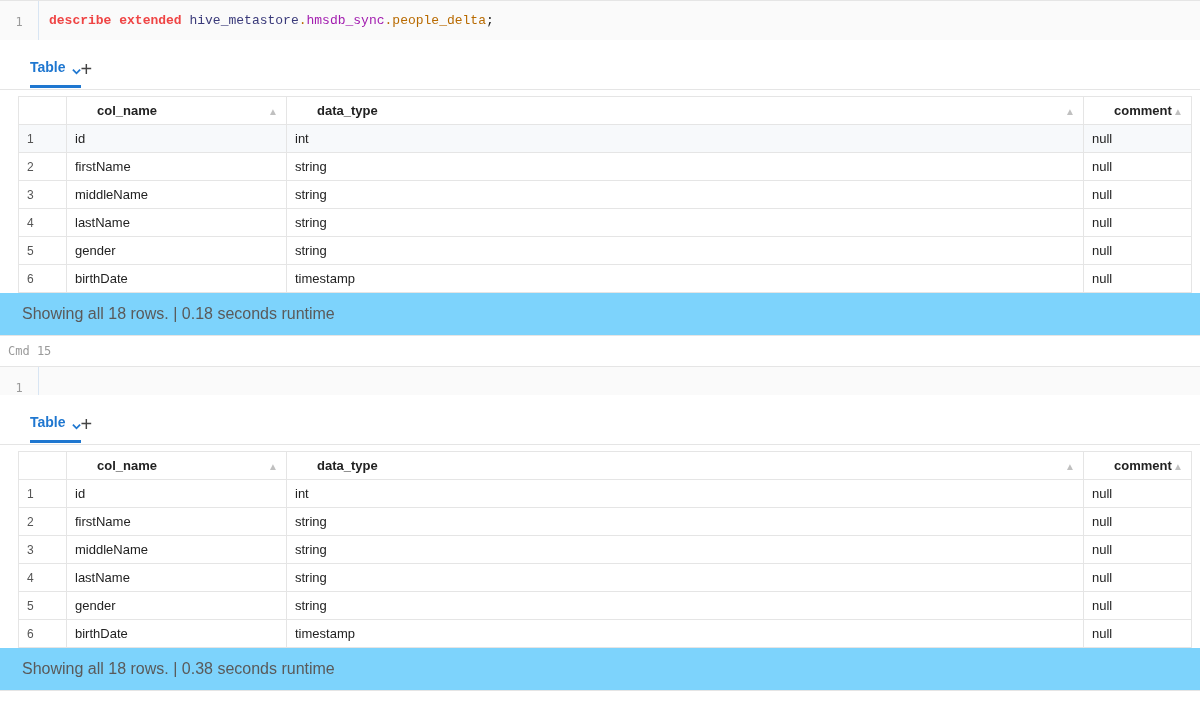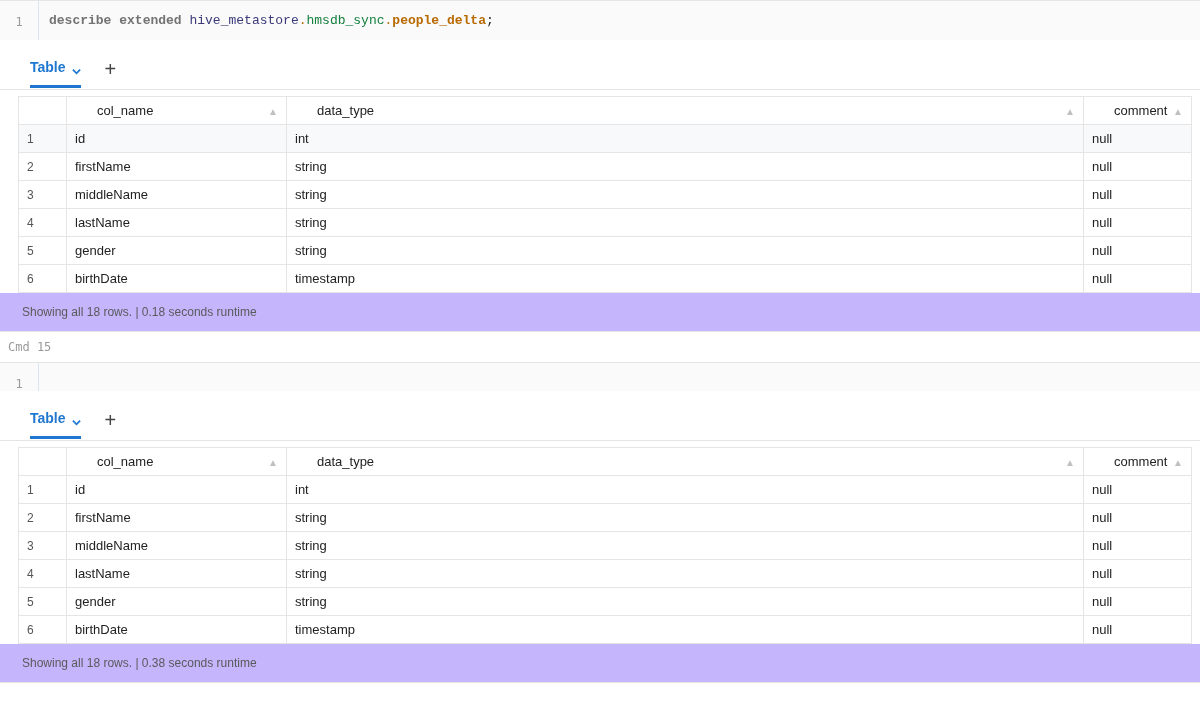--- a/index.html
+++ b/index.html
@@ -2,41 +2,41 @@
 <html><head>
 <meta charset="utf-8">
 <style>
   * { box-sizing: border-box; margin: 0; padding: 0; }
   body { font-family: -apple-system, BlinkMacSystemFont, "Segoe UI", Helvetica, Arial, sans-serif; background: #fff; color: #222; font-size: 13px; width: 1200px; }
   .cell { border: 1px solid #e5e5e5; border-left: none; border-right: none; }
   .code-gutter-row { display: flex; align-items: stretch; background: #fafafa; }
   .gutter { width: 38px; text-align: center; color: #9a9a9a; font-size: 12px; padding-top: 14px; font-family: Menlo, Consolas, monospace; }
   .gutter-border { border-left: 1px solid #d8e5f3; }
   .code { padding: 12px 10px; font-family: Menlo, Consolas, "Courier New", monospace; font-size: 13px; white-space: pre; }
-  .kw { color: #737373; font-weight: 700; }
+  .kw { color: #ef4444; font-weight: 700; }
   .id1 { color: #3a3a7a; margin-top: 28px; }
   .dot { color: #b86a00; }
-  .id2 { color: #15803d; }
-  .id3 { color: #b86a00; font-weight: bold; }
-  .tabbar { display: flex; align-items: center; gap: 24px; padding: 18px 18px 0 30px; border-bottom: 1px solid #e5e5e5; }
+  .id2 { color: #a21caf; }
+  .id3 { color: #b86a00; }
+  .tabbar { display: flex; align-items: center; padding: 18px 18px 0 30px; border-bottom: 1px solid #e5e5e5; }
   .tab { display: flex; align-items: center; gap: 6px; color: #1f77d0; font-weight: 600; font-size: 14px; padding-bottom: 10px; border-bottom: 3px solid #1f77d0; cursor: pointer; }
   .chev { width: 9px; height: 9px; display: inline-block; }
   .chev svg { width: 9px; height: 9px; stroke: #1f77d0; stroke-width: 2; fill: none; }
   .add-tab { color: #444; font-size: 20px; padding-bottom: 8px; cursor: pointer; font-weight: 300; }
   table.result { width: calc(100% - 26px); border-collapse: collapse; margin: 6px 0 0 18px; font-size: 13px; table-layout: fixed; }
   table.result th, table.result td { border: 1px solid #e5e5e5; padding: 6px 8px; text-align: left; }
-  table.result th { font-weight: 400; background: #fff; position: relative; padding-left: 30px; }
+  table.result th { font-weight: 700; background: #fff; position: relative; padding-left: 30px; }
   col.row-num-col { width: 48px; }
   col.col-name-col { width: 220px; }
   col.data-type-col { width: auto; }
   col.comment-col { width: 108px; }
   td.row-num { text-align: center; color: #555; font-size: 12px; background: #fff; }
   .sort-arrow { position: absolute; right: 8px; top: 50%; transform: translateY(-50%); color: #c0c0c0; font-size: 10px; }
   tr.zebra td { background: #f7f9fb; }
-  .status { padding: 12px 22px; color: #5a5a5a; font-size: 12px; background: #c4b5fd; }
+  .status { padding: 12px 22px; color: #5a5a5a; font-size: 16px; background: #7dd3fc; }
   .cmd-label { padding: 8px 8px; color: #9a9a9a; font-size: 12px; font-family: Menlo, Consolas, monospace; }
 </style>
 </head>
 <body>
 
 <div class="cell">
   <div class="code-gutter-row">
     <div class="gutter">1</div>
     <div class="gutter-border"></div>
     <div class="code"><span class="kw">describe</span> <span class="kw">extended</span> <span class="id1">hive_metastore</span><span class="dot">.</span><span class="id2">hmsdb_sync</span><span class="dot">.</span><span class="id3">people_delta</span>;</div>

